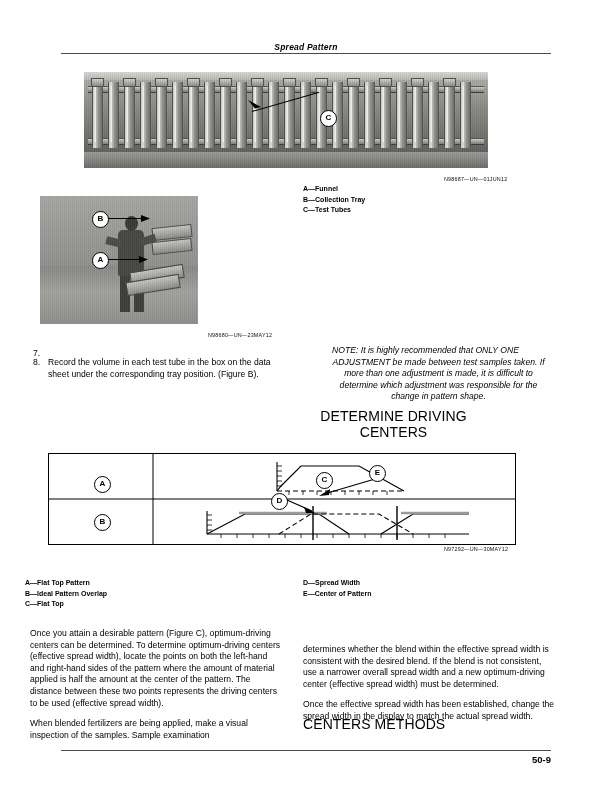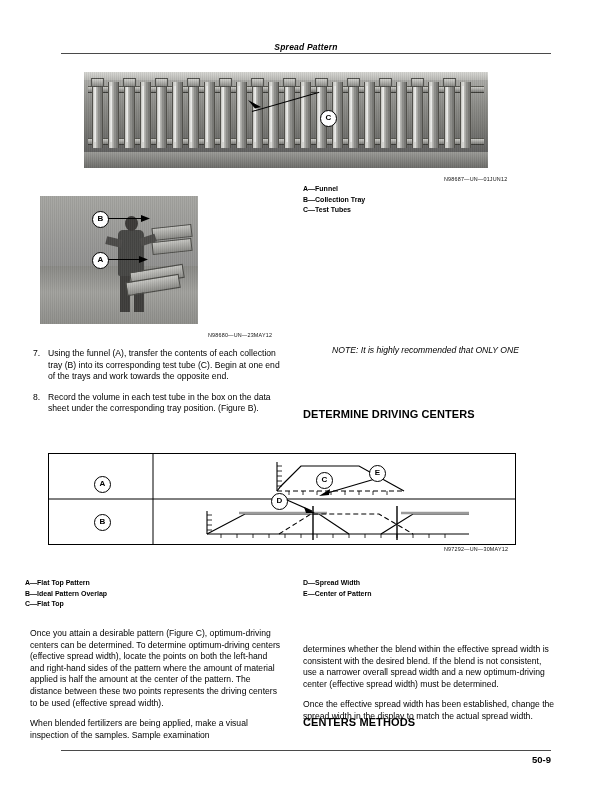--- a/index.html
+++ b/index.html
@@ -132,21 +132,21 @@
   
   .col{position:absolute;font-size:8.6px;line-height:11.6px;}
   .col p{margin:0 0 9px 0;}
   .step{position:relative;padding-left:15px;margin-bottom:9px;}
   .step .num{position:absolute;left:0;top:0;}
   .note{
     position:absolute;font-style:italic;font-size:8.6px;line-height:11.6px;
   }
   .note .ind{display:block;padding-left:26px;text-indent:0;}
   .sect-head{
-    position:absolute;font-size:11px;font-weight:bold;letter-spacing:.1px;
+    position:absolute;font-size:14px;font-weight:normal;letter-spacing:.1px;text-align:center;
   }
 
   
   .figbox{
     position:absolute;left:48px;top:453px;width:466px;height:90px;
     border:1px solid #000;background:#fff;
   }
   .figcap{
     position:absolute;left:48px;top:551px;width:466px;text-align:center;
     font-size:7.4px;font-style:italic;font-weight:bold;
@@ -264,31 +264,31 @@
 
   <div class="legend" style="left:303px;top:184px;">
     <div>A—Funnel</div>
     <div>B—Collection Tray</div>
     <div>C—Test Tubes</div>
   </div>
 
   <div class="col" style="left:33px;top:348px;width:250px;">
     <div class="step">
       <span class="num">7.</span>
-      <span>Using the funnel (A), transfer the contents of each collection tray (B) into its corresponding test tube (C). Begin at one end of the trays and work towards the opposite end.</span>
     </div>
     <div class="step">
       <span class="num">8.</span>
       <span>Record the volume in each test tube in the box on the data sheet under the corresponding tray position. (Figure B).</span>
     </div>
   </div>
 
   <div class="note" style="left:303px;top:345px;width:245px;text-align:center;">
     <span>NOTE:</span>
     <span>It is highly recommended that ONLY ONE</span>
+    <span class="ind">ADJUSTMENT be made between test samples taken. If more than one adjustment is made, it is difficult to determine which adjustment was responsible for the change in pattern shape.</span>
   </div>
 
   <div class="sect-head" style="left:303px;top:408px;">DETERMINE DRIVING CENTERS</div>
 
   <div class="figbox">
     <svg width="466" height="90" viewBox="0 0 466 90">
 
       <line x1="0" y1="45" x2="466" y2="45" stroke="#000" stroke-width="1"></line>
       <line x1="104" y1="0" x2="104" y2="90" stroke="#000" stroke-width="1"></line>
 

